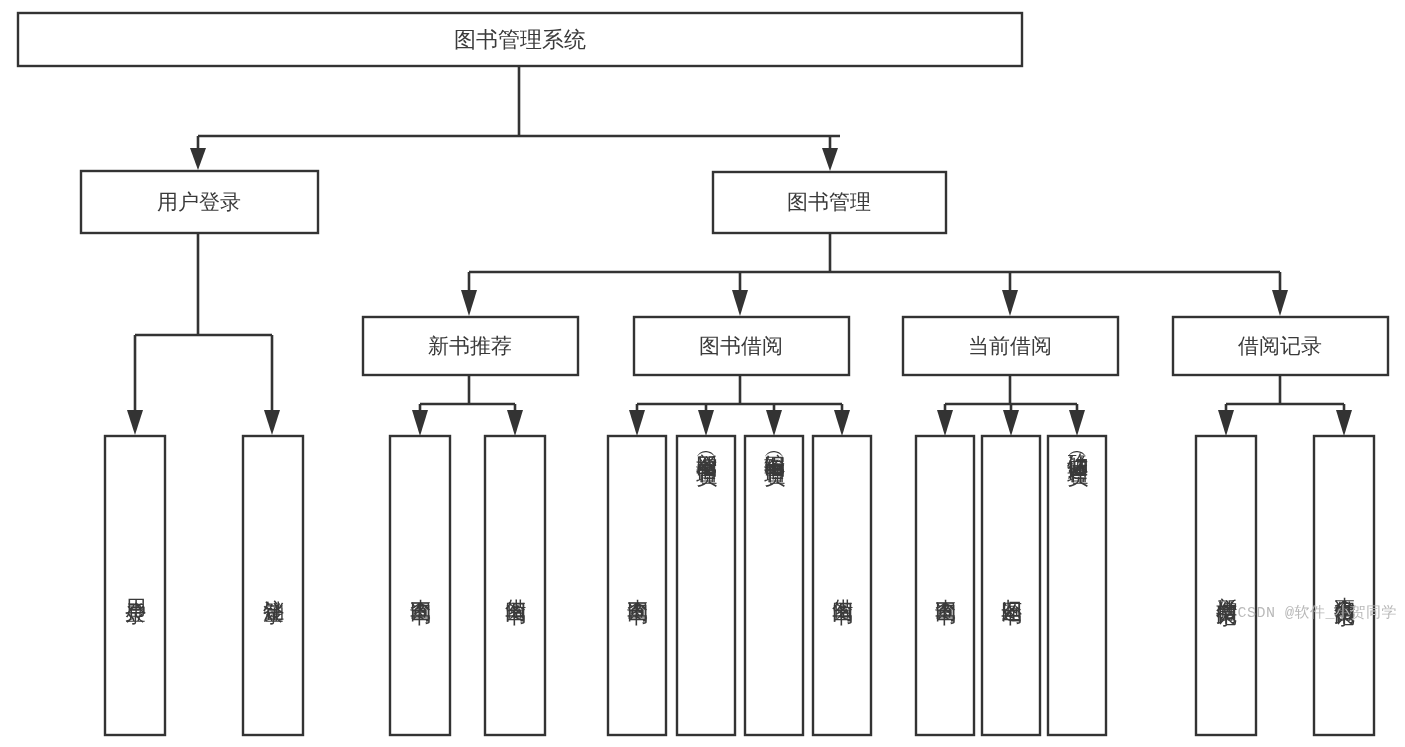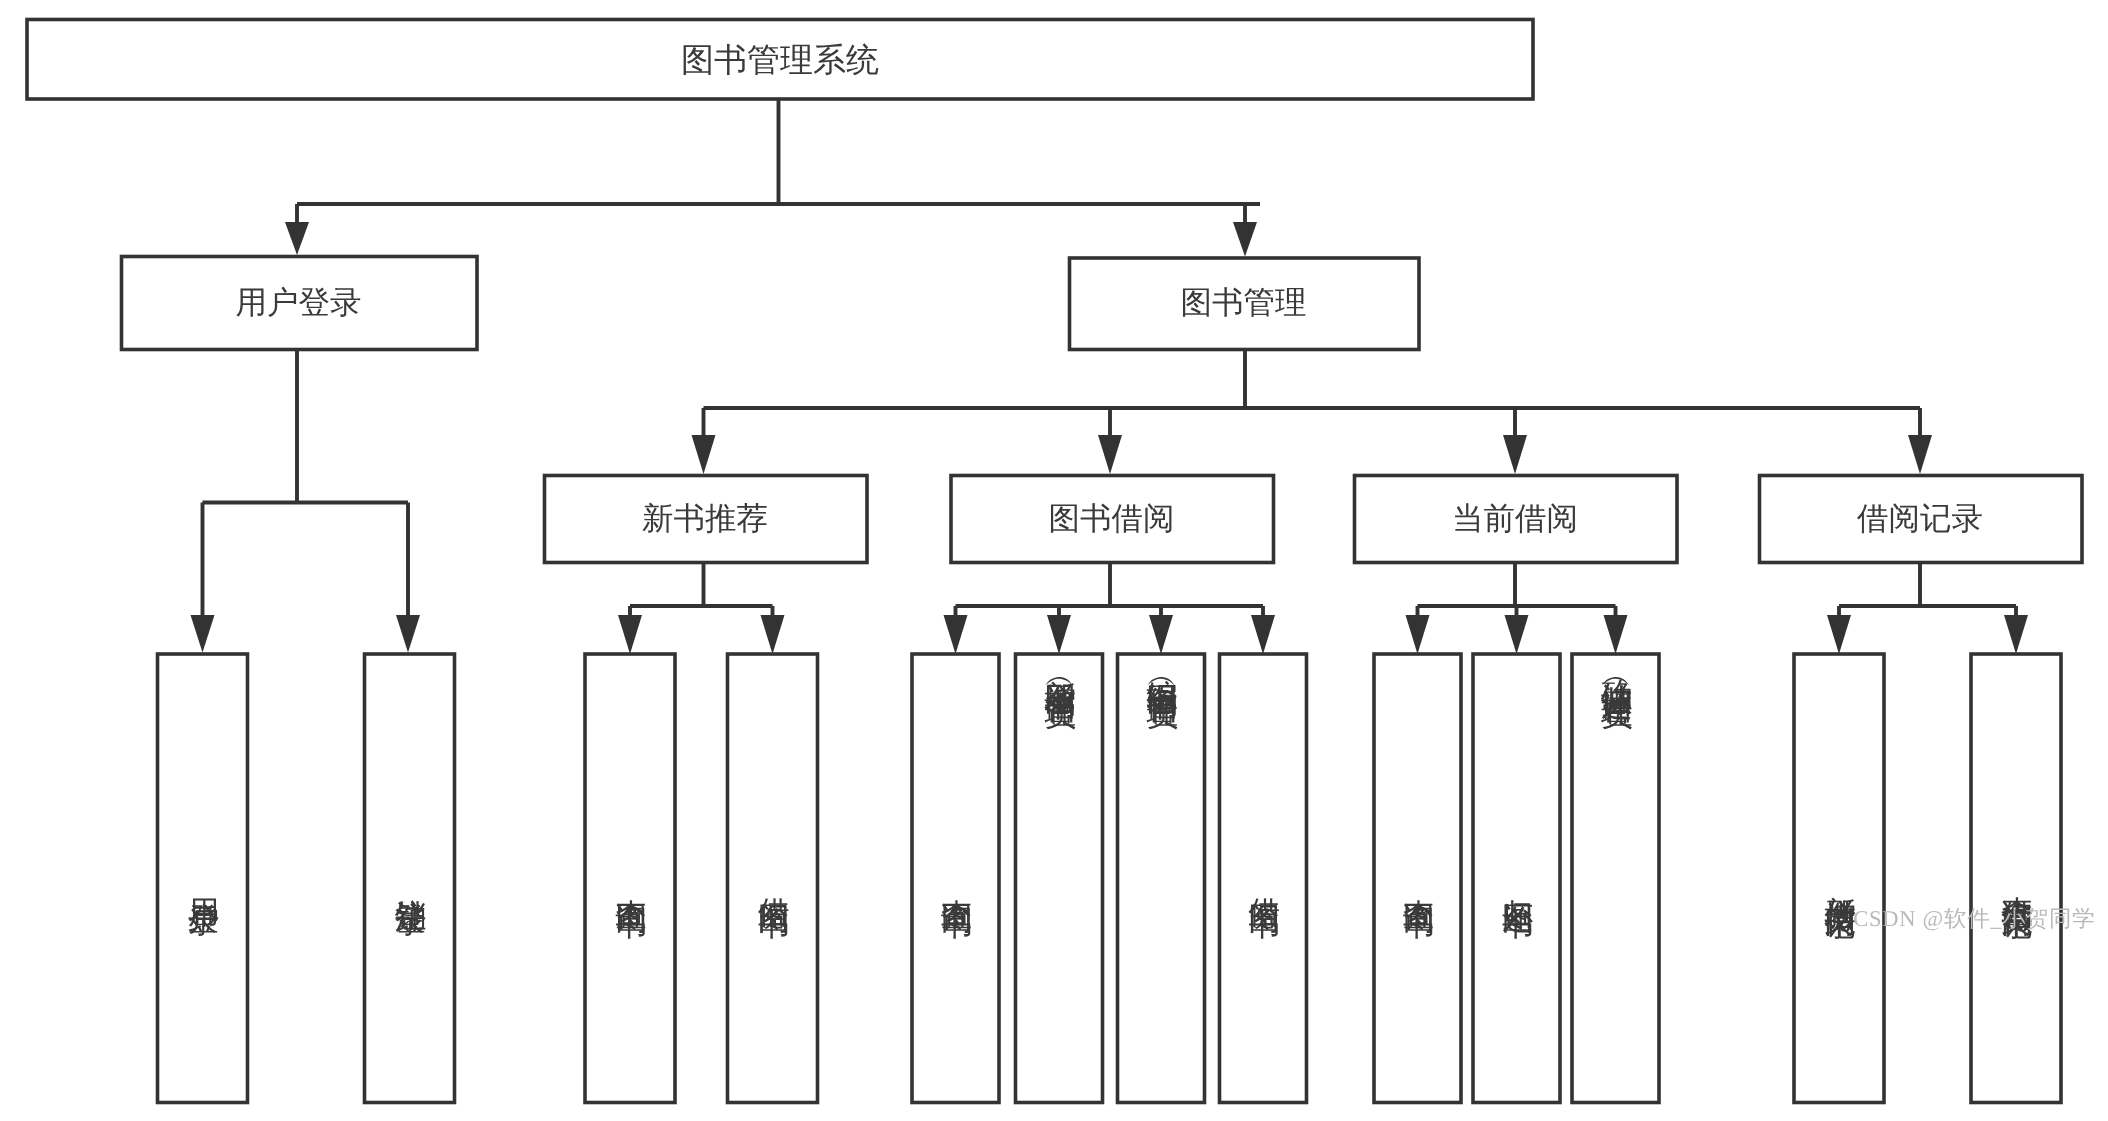--- a/index.html
+++ b/index.html
@@ -67,21 +67,21 @@
     line-height: 1.12;
     letter-spacing: 2px;
     color: #3a3a3a;
     white-space: nowrap;
     text-align: center;
   }
   .watermark {
     position: absolute;
     right: 8px;
     bottom: 5px;
-    font-family: Liberation Serif, serif;
+    font-family: Liberation Mono, monospace;
     font-size: 15px;
     color: #b9b9b9;
     letter-spacing: 0.5px;
     white-space: nowrap;
     pointer-events: none;
   }
 </style>
 </head>
 <body>
 

